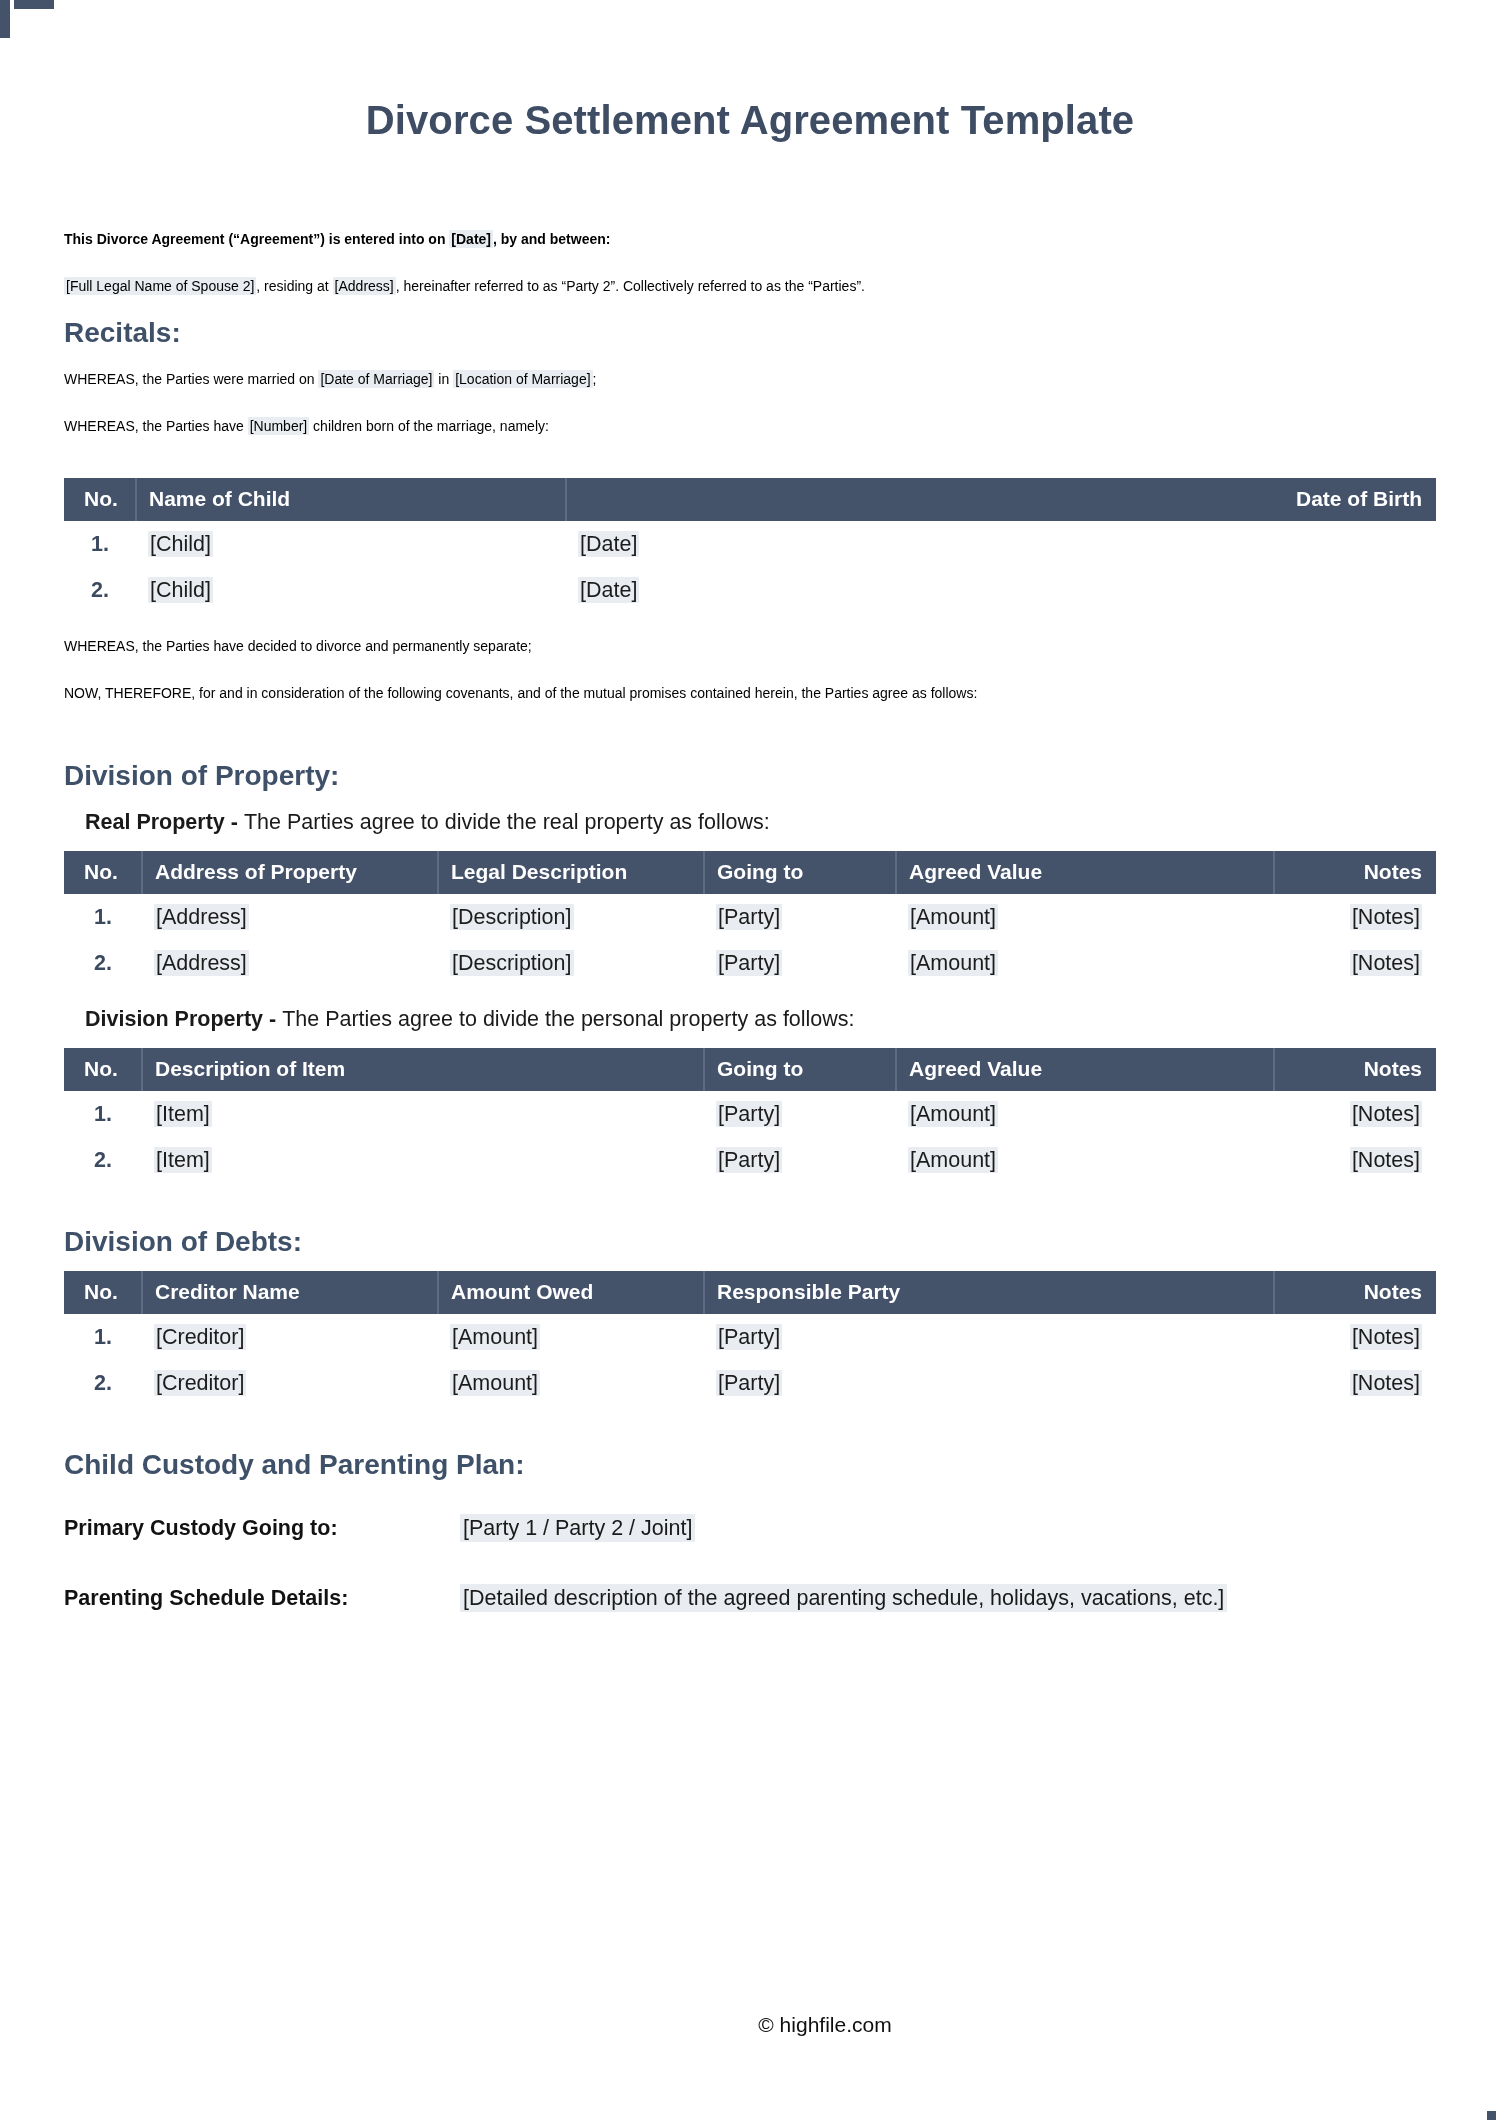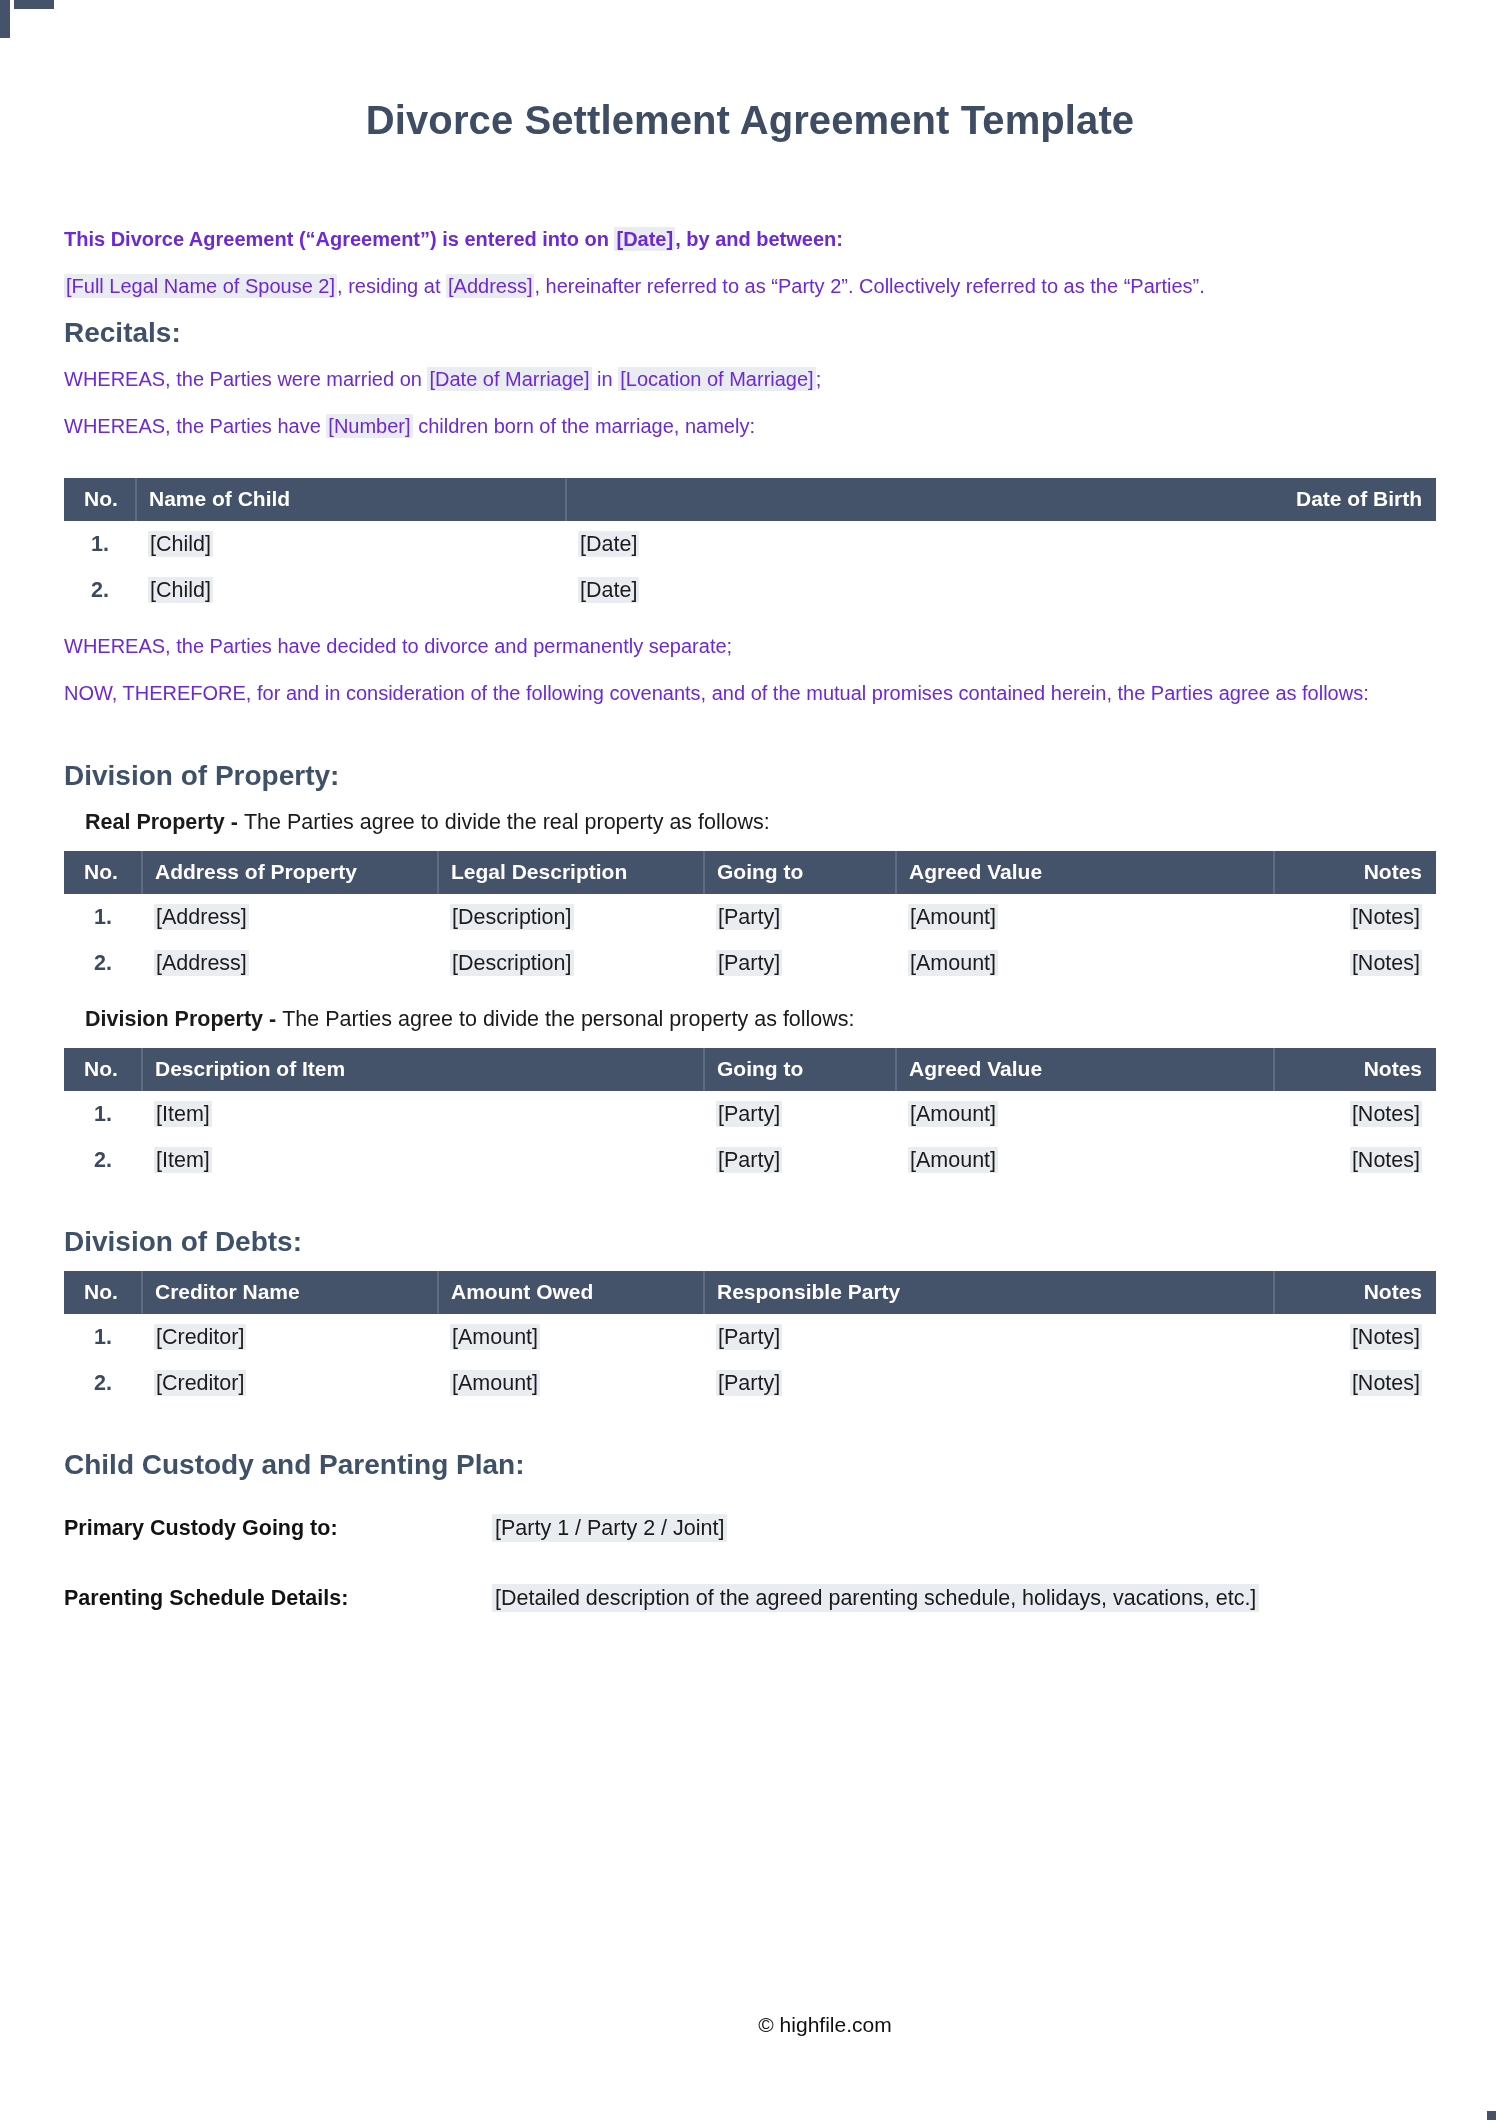--- a/index.html
+++ b/index.html
@@ -61,23 +61,23 @@
     padding-top: 96px;
     line-height: 1.2;
   }
 
   .intro-block {
     margin-top: 72px;
   }
 
   p.para {
     margin: 0 0 0 0;
-    font-size: 20px;
+    font-size: 14px;
     line-height: 47px;
-    color: #6d28d9;
+    color: #000000;
   }
   p.para.bold { font-weight: bold; }
 
   .ph {
     background: #e9ecf1;
     padding: 1px 2px;
     border-radius: 1px;
   }
 
   h2.section {
@@ -142,21 +142,20 @@
   .tbl-wrap { margin-top: 6px; }
 
   
   .custody {
     margin-top: 18px;
   }
   .custody-row {
     display: flex;
     align-items: flex-start;
     margin-bottom: 16px;
-    gap: 32px;
   }
   .custody-row.second { margin-top: 26px; align-items: center; }
   .custody-label {
     width: 396px;
     flex: 0 0 396px;
     font-size: 21.5px;
     font-weight: bold;
     color: #121212;
     line-height: 44px;
   }

